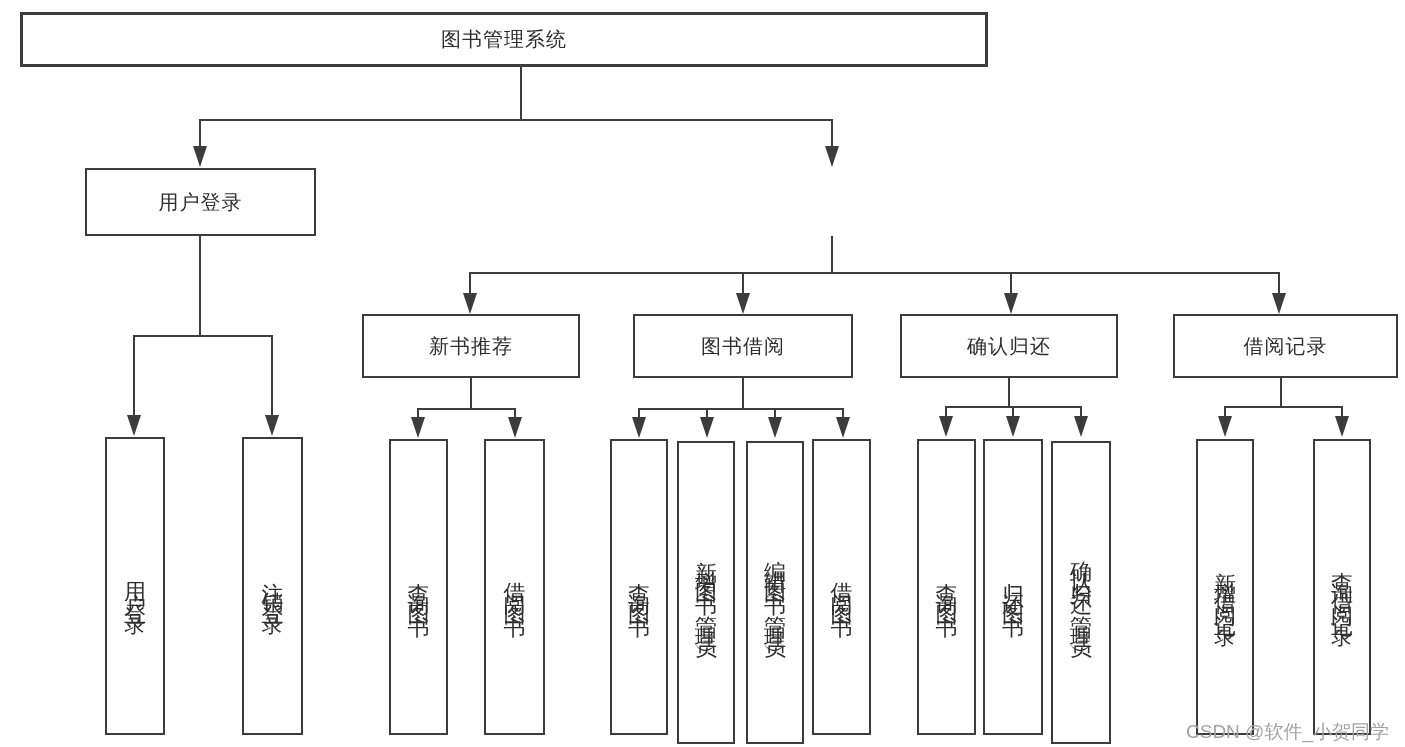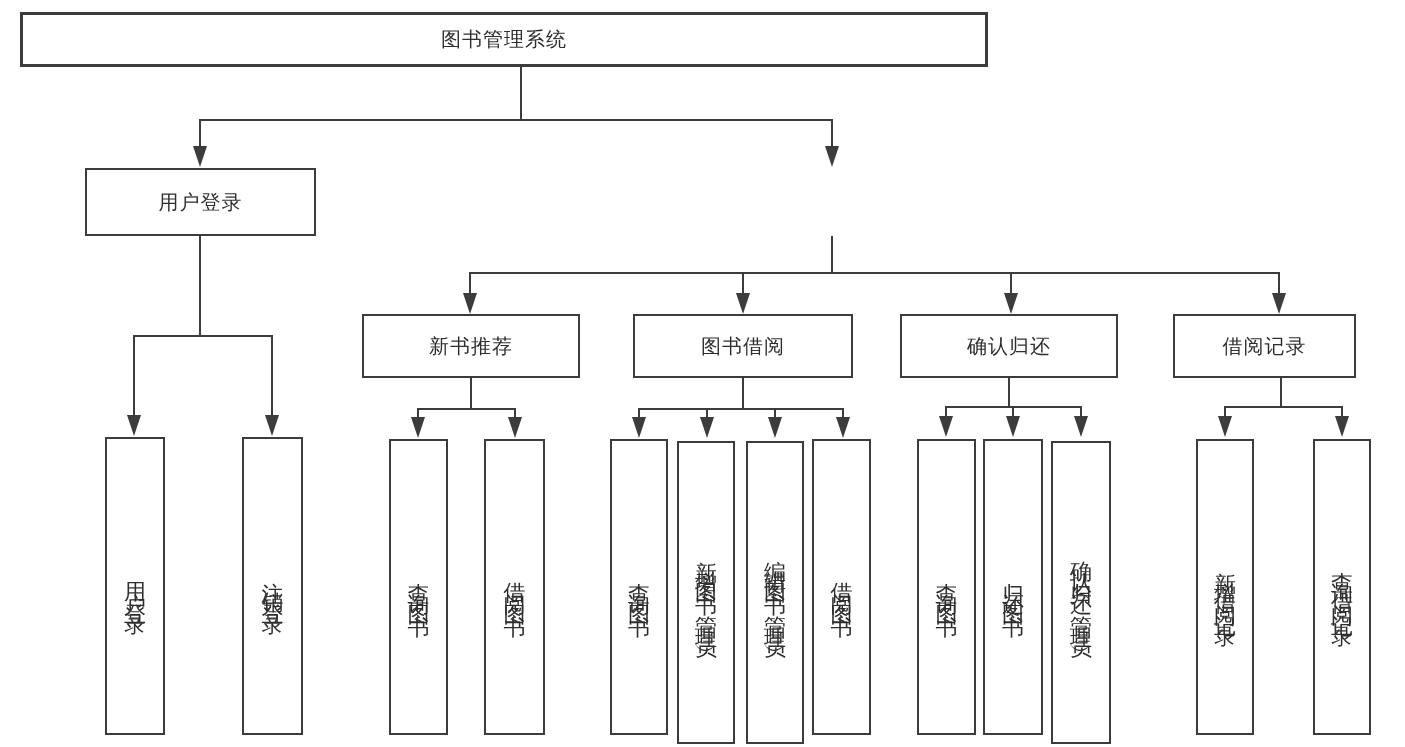--- a/index.html
+++ b/index.html
@@ -108,21 +108,21 @@
 
   <div class="box hbox" style="left:362px;top:314px;width:218px;height:64px;">
     <span>新书推荐</span>
   </div>
   <div class="box hbox" style="left:633px;top:314px;width:220px;height:64px;">
     <span>图书借阅</span>
   </div>
   <div class="box hbox" style="left:900px;top:314px;width:218px;height:64px;">
     <span>确认归还</span>
   </div>
-  <div class="box hbox" style="left:1173px;top:314px;width:183px;height:64px;">
+  <div class="box hbox" style="left:1173px;top:314px;width:225px;height:64px;">
     <span>借阅记录</span>
   </div>
 
   <div class="box vbox" style="left:105px;top:437px;width:60px;height:298px;">
     <span class="vlabel">用户登录</span>
   </div>
   <div class="box vbox" style="left:242px;top:437px;width:61px;height:298px;">
     <span class="vlabel">注销登录</span>
   </div>
 
@@ -156,14 +156,15 @@
     <span class="vlabel">确认归还（管理员）</span>
   </div>
 
   <div class="box vbox" style="left:1196px;top:439px;width:58px;height:296px;">
     <span class="vlabel">新增借阅记录</span>
   </div>
   <div class="box vbox" style="left:1313px;top:439px;width:58px;height:296px;">
     <span class="vlabel">查询借阅记录</span>
   </div>
 
+  <div class="wm">CSDN @软件_小贺同学</div>
 
 </div>
 
 </body></html>

